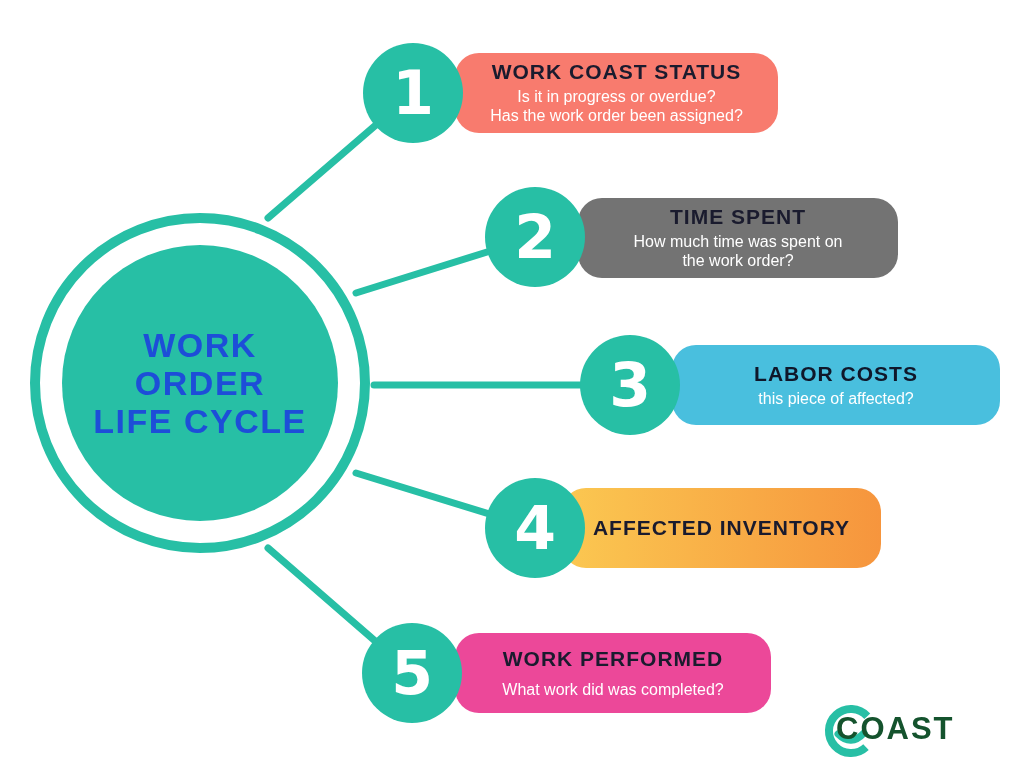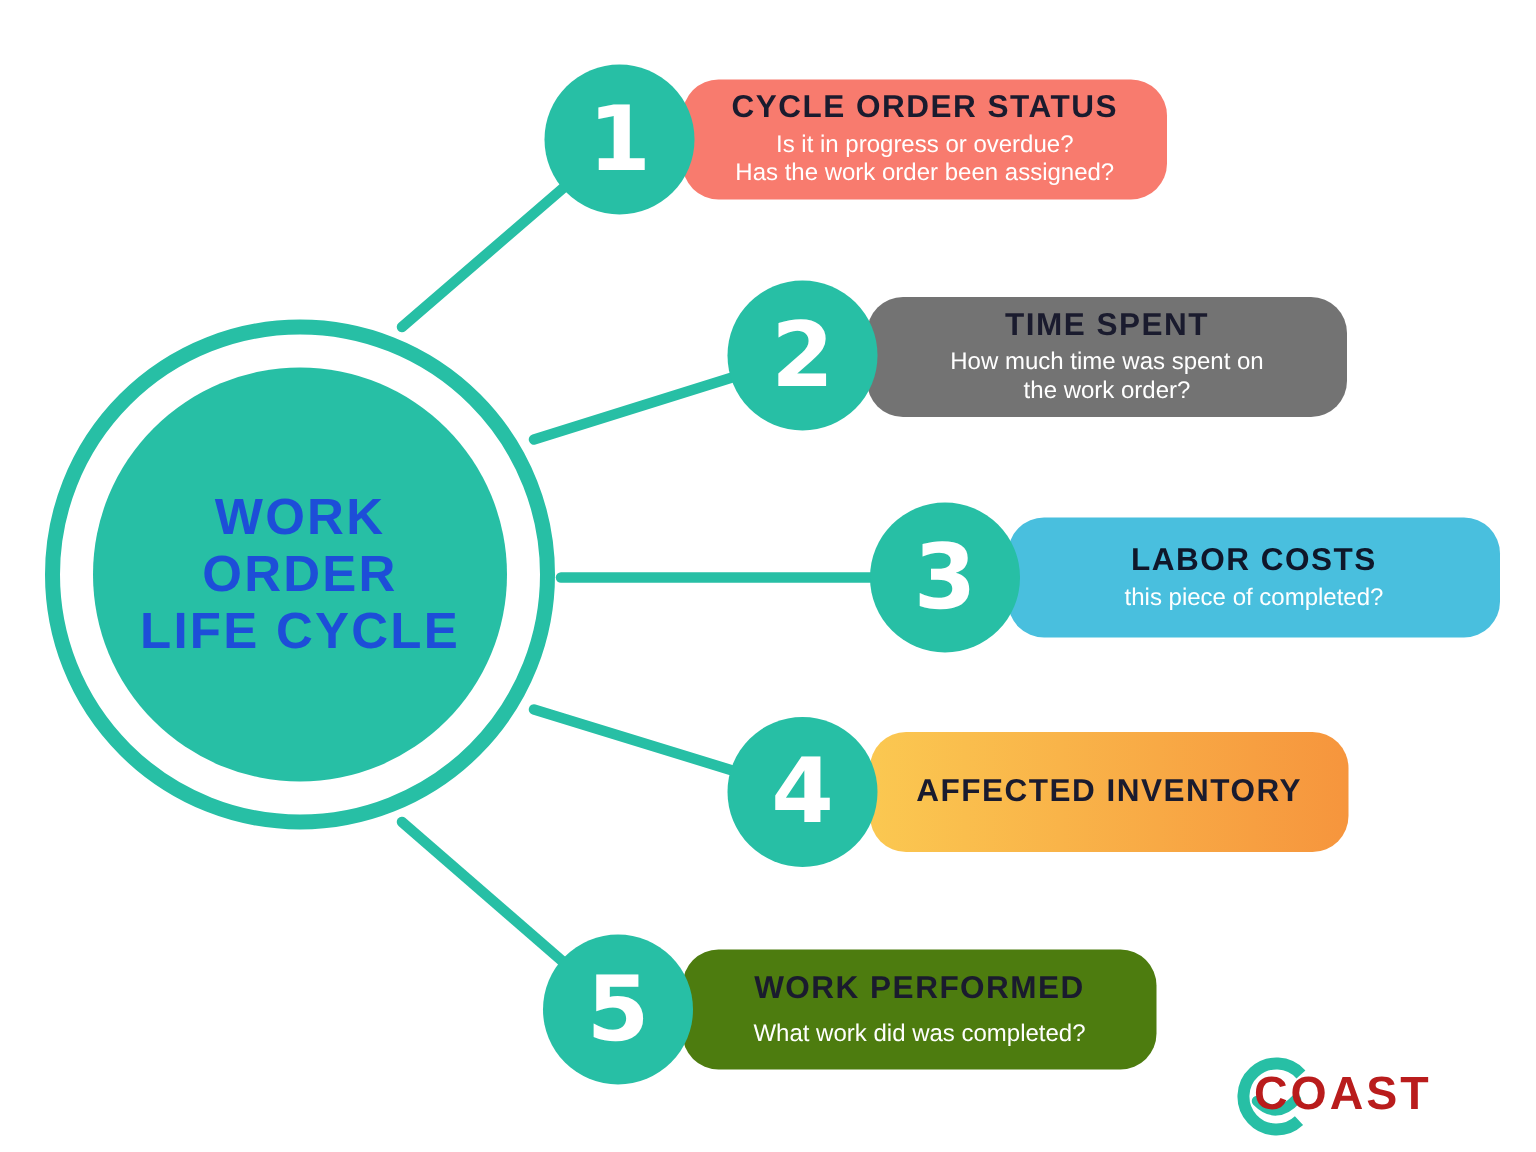--- a/index.html
+++ b/index.html
@@ -24,21 +24,21 @@
   }
   .bar.loose{row-gap:10px;}
   .bar-title{font-weight:700;font-size:21px;letter-spacing:1px;line-height:22px;}
   .bar-desc{font-size:16px;line-height:19px;}
   .desc-line:empty{display:none;}
   .bar.dim .bar-desc{opacity:.85;}
 
   #bar-1{left:455px;top:53px;width:323px;}
   #bar-2{left:578px;top:198px;width:320px;}
   #bar-3{left:672px;top:345px;width:328px;}
-  #bar-4{left:580px;top:488px;width:319px;}
+  #bar-4{left:562px;top:488px;width:319px;}
   #bar-5{left:455px;top:633px;width:316px;}
 
   
   .num-circle{
     position:absolute;width:100px;height:100px;border-radius:50%;z-index:2;
     display:flex;align-items:center;justify-content:center;
     font-family:"DejaVu Sans","Liberation Sans",sans-serif;
     font-weight:700;font-size:60px;
   }
   #num-1{left:363px;top:43px;}
@@ -76,21 +76,21 @@
     </g>
   </svg>
 
   <div class="center-label" style="color: #1d4ed8;">
     <div>WORK</div>
     <div>ORDER</div>
     <div>LIFE CYCLE</div>
   </div>
 
   <div class="bar" id="bar-1" style="background: rgb(248, 123, 110);">
-    <div class="bar-title" style="color: rgb(26, 27, 46);">CYCLE ORDER STATUS</div>
+    <div class="bar-title" style="color: rgb(26, 27, 46);">WORK COAST STATUS</div>
     <div class="bar-desc" style="color: rgb(255, 255, 255);">
       <div class="desc-line">Is it in progress or overdue?</div>
       <div class="desc-line">Has the work order been assigned?</div>
     </div>
   </div>
   <div class="num-circle" id="num-1" style="background: rgb(39, 191, 165);">
     <span style="color: rgb(255, 255, 255);">1</span>
   </div>
 
   <div class="bar" id="bar-2" style="background: #737373;">
@@ -100,42 +100,42 @@
       <div class="desc-line">the work order?</div>
     </div>
   </div>
   <div class="num-circle" id="num-2" style="background: rgb(39, 191, 165);">
     <span style="color: rgb(255, 255, 255);">2</span>
   </div>
 
   <div class="bar" id="bar-3" style="background: rgb(73, 191, 222);">
     <div class="bar-title" style="color: #0f172a;">LABOR COSTS</div>
     <div class="bar-desc" style="color: rgb(255, 255, 255);">
-      <div class="desc-line">this piece of completed?</div>
+      <div class="desc-line">this piece of affected?</div>
     </div>
   </div>
   <div class="num-circle" id="num-3" style="background: rgb(39, 191, 165);">
     <span style="color: rgb(255, 255, 255);">3</span>
   </div>
 
   <div class="bar loose dim" id="bar-4" style="background: linear-gradient(90deg, rgb(251, 200, 81), rgb(246, 149, 61));">
     <div class="bar-title" style="color: rgb(26, 27, 46);">AFFECTED INVENTORY</div>
   </div>
   <div class="num-circle" id="num-4" style="background: rgb(39, 191, 165);">
     <span style="color: rgb(255, 255, 255);">4</span>
   </div>
 
-  <div class="bar loose" id="bar-5" style="background: #4d7c0f; text-align: center;">
+  <div class="bar loose" id="bar-5" style="background: #ec4899; text-align: center;">
     <div class="bar-title" style="color: rgb(26, 27, 46);">WORK PERFORMED</div>
     <div class="bar-desc" style="color: rgb(255, 255, 255);">
       <div class="desc-line">What work did was completed?</div>
 
     </div>
   </div>
   <div class="num-circle" id="num-5" style="background: rgb(39, 191, 165);">
     <span style="color: rgb(255, 255, 255);">5</span>
   </div>
 
   <div class="logo">
-    <span class="logo-text" style="color: #b91c1c;">COAST</span>
+    <span class="logo-text" style="color: #14532d;">COAST</span>
   </div>
 
 </div>
 
 </body></html>

